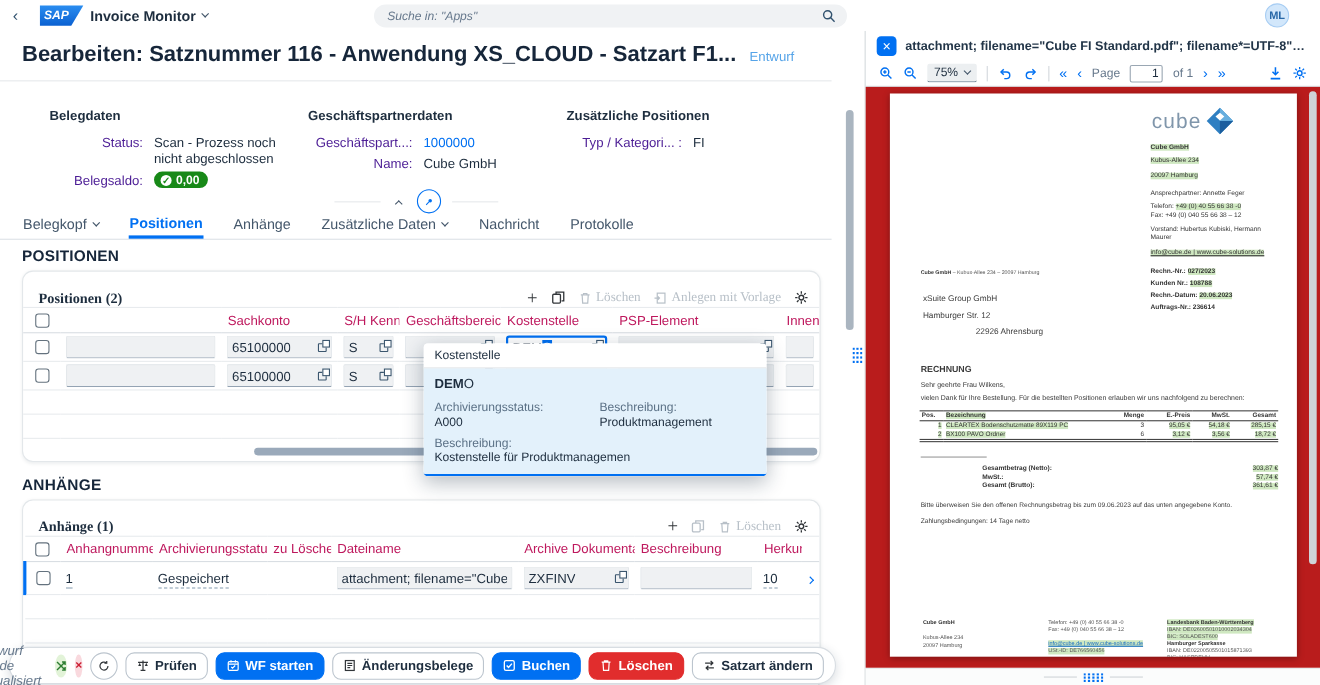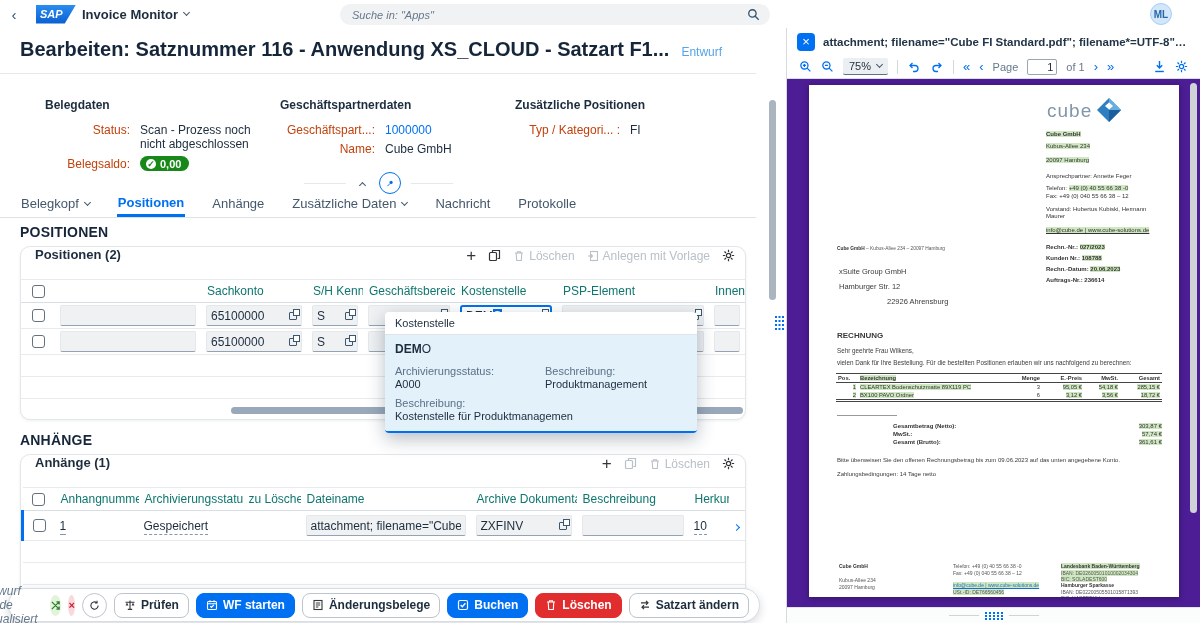--- a/index.html
+++ b/index.html
@@ -25,49 +25,49 @@
   
   .main { position:absolute; top:28px; left:0; width:786px; height:595px; background:#fff; }
   .pagetitle { position:absolute; top:10px; left:20px; right:40px; display:flex; align-items:baseline; gap:12px; }
   .pagetitle h1 { margin:0; font-size:20px; font-weight:700; color:#16263a; white-space:nowrap; overflow:hidden; }
   .draft { font-size:12px; color:#56a4e8; flex:none; }
   .titleline { position:absolute; top:45px; left:0; width:756px; border-bottom:1px solid #e6e9ec; }
 
   .fields { position:absolute; top:70px; left:45px; display:flex; font-size:12px; }
   .fieldcol h4 { margin:0 0 11px; font-size:12px; font-weight:700; color:#1d2d3e; }
   .frow { display:flex; margin-bottom:5px; }
-  .flabel { text-align:right; color:#c2410c; margin-right:10px; flex:none; }
+  .flabel { text-align:right; color:#4c1d95; margin-right:10px; flex:none; }
   .fval { color:#1d2d3e; }
   .c1 { width:235px; } .c1 .flabel { width:85px; } .c1 .fval { width:130px; }
   .c2 { width:235px; } .c2 .flabel { width:95px; }
   .c3 .flabel { width:105px; }
   .linkval { color:#0070f2; }
   .badge { display:inline-flex; align-items:center; gap:4px; background:#188918; color:#fff; border-radius:10px; font-size:11px; font-weight:700; padding:1.5px 8px 1.5px 6px; }
   .badge .chk { font-size:9px; background:#fff; color:#188918; width:10px; height:10px; border-radius:50%; display:flex; align-items:center; justify-content:center; }
 
   .ctrlrow { position:absolute; top:144px; left:0; width:756px; display:flex; justify-content:center; align-items:center; gap:10px; }
   .ctrlrow .hline { width:42px; border-top:1px solid #e6e9ec; }
   .collapsebtn { border:none; background:transparent; color:#44576b; padding:2px 4px; cursor:pointer; }
   .pinbtn { width:22px; height:22px; border-radius:50%; border:1px solid #0070f2; background:#fff; display:flex; align-items:center; justify-content:center; cursor:pointer; }
 
   .tabs { position:absolute; top:162px; left:0; width:756px; display:flex; gap:26px; padding-left:20px; border-bottom:1px solid #dde2e6; height:28px; font-size:13px; color:#44576b; }
   .tab { display:flex; align-items:center; gap:6px; padding:0 1px; cursor:pointer; }
   .tab.sel { color:#0070f2; font-weight:600; border-bottom:3px solid #0070f2; }
 
   .sectitle { position:absolute; left:20px; font-size:14px; font-weight:700; color:#16263a; letter-spacing:.2px; }
   .card { position:absolute; left:20px; width:726px; background:#fff; border:1px solid #e3e7ea; border-radius:10px; box-shadow:0 1px 3px rgba(30,50,70,.08); overflow:hidden; }
-  .cardbar { height:32px; display:flex; align-items:flex-start; padding:0 10px 0 14px; }
+  .cardbar { height:32px; display:flex; align-items:flex-end; padding:0 10px 0 14px;font-family:Liberation Serif, serif; }
   .cardbar .ct { font-size:13px; font-weight:600; color:#1d2d3e; }
   .toolicons { margin-left:auto; display:flex; align-items:center; gap:12px; color:#32363a; font-size:12px; }
   .ticon { display:flex; align-items:center; gap:4px; cursor:pointer; color:#32363a; }
   .ticon.dis { color:#b8c0c8; cursor:default; }
   .plus { font-size:17px; font-weight:400; line-height:1; }
 
   table.grid { width:100%; border-collapse:collapse; table-layout:fixed; font-size:12px; }
-  table.grid th { font-weight:400; color:#0f766e; text-align:left; border-top:1px solid #e8ebee; border-bottom:1px solid #d9dee3; height:23px; padding:0 6px; white-space:nowrap; overflow:hidden; }
+  table.grid th { font-weight:400; color:#be185d; text-align:left; border-top:1px solid #e8ebee; border-bottom:1px solid #d9dee3; height:23px; padding:0 6px; white-space:nowrap; overflow:hidden; }
   table.grid td { border-bottom:1px solid #e8ebee; height:26px; padding:2px 5px; white-space:nowrap; overflow:hidden; }
   tr.emptyrow td { height:22px; }
   .ckb { width:13px; height:13px; border:1.5px solid #64727e; border-radius:3px; background:#fff; margin:0 auto; }
   .cin { height:21px; background:#eff1f3; border:1px solid #e4e8eb; border-bottom:1px solid #94a3b3; border-radius:2px; display:flex; align-items:center; padding:0 4px; color:#1d2d3e; overflow:hidden; }
   .cin .txt { white-space:nowrap; overflow:hidden; }
   .cin.focus { background:#fff; border:2px solid #0070f2; border-radius:3px; }
   .selch { background:#0070f2; color:#fff; }
   .vh { position:relative; width:8px; height:8px; border:1.3px solid #3b566e; border-radius:1px; flex:none; margin-left:auto; }
   .vh::after { content:""; position:absolute; right:-4px; top:-4px; width:5px; height:5px; background:#fff; border:1.3px solid #3b566e; }
   .dot { border-bottom:1px dashed #8299ad; padding-bottom:1px; }
@@ -103,21 +103,21 @@
   .viewerpanel { position:absolute; top:28px; left:786px; width:414px; height:595px; border-left:1px solid #d5dadd; background:#fff; }
   .ptitle { height:27px; display:flex; align-items:center; gap:8px; padding:0 10px; }
   .xbtn { width:18px; height:18px; border-radius:4px; background:#0070f2; color:#fff; font-size:13px; line-height:1; display:flex; align-items:center; justify-content:center; flex:none; cursor:pointer; }
   .ptext { font-weight:700; font-size:11.5px; color:#223548; white-space:nowrap; overflow:hidden; text-overflow:ellipsis; }
   .ptool { height:24px; display:flex; align-items:center; gap:9px; padding:0 12px; border-bottom:1px solid #d8dde1; color:#0070f2; font-size:12px; }
   .ptool .sep { width:1px; height:14px; background:#d3d8dc; }
   .zsel { height:17px; background:#eceff1; border-bottom:1px solid #5b7186; border-radius:2px; color:#1d2d3e; font-size:11px; display:flex; align-items:center; gap:6px; padding:0 6px; cursor:pointer; }
   .graylab { color:#66788c; font-size:11px; }
   .pginput { width:30px; height:16px; border:1px solid #9aa7b3; border-radius:2px; font-size:11px; text-align:right; padding:0 3px; font-family:inherit; color:#1d2d3e; }
   .navg { font-size:13px; cursor:pointer; line-height:1; }
-  .viewer { position:relative; height:528px; background:#4c1d95; overflow:hidden; }
+  .viewer { position:relative; height:528px; background:#b91c1c; overflow:hidden; }
   .vscroll { position:absolute; right:3px; top:4px; width:7px; height:430px; background:#cfd3d7; border-radius:4px; }
   .pdfpage { position:absolute; left:22px; top:6px; width:370px; height:512px; background:#fff; box-shadow:0 1px 6px rgba(0,0,0,.35); overflow:hidden; color:#3a3a3a; }
   .splitrow { height:16px; background:#fbfcfc; border-top:1px solid #e3e6e9; display:flex; align-items:center; justify-content:center; gap:6px; }
   .splitrow .hline { width:30px; border-top:1px solid #cfd4d8; }
 
   
   .pp { position:absolute; white-space:nowrap; }
   .hl { background:#cfe8c1; }
   .inv-logo { left:238px; top:12px; display:flex; align-items:center; gap:4px; }
   .inv-logo .lt { font-size:19px; color:#8096ab; letter-spacing:1px; line-height:1; }

